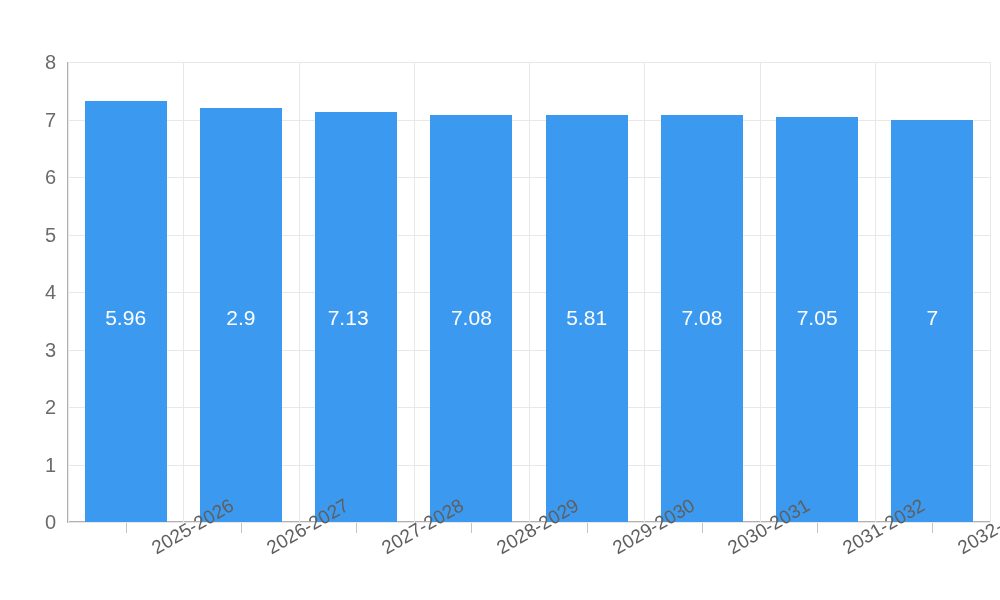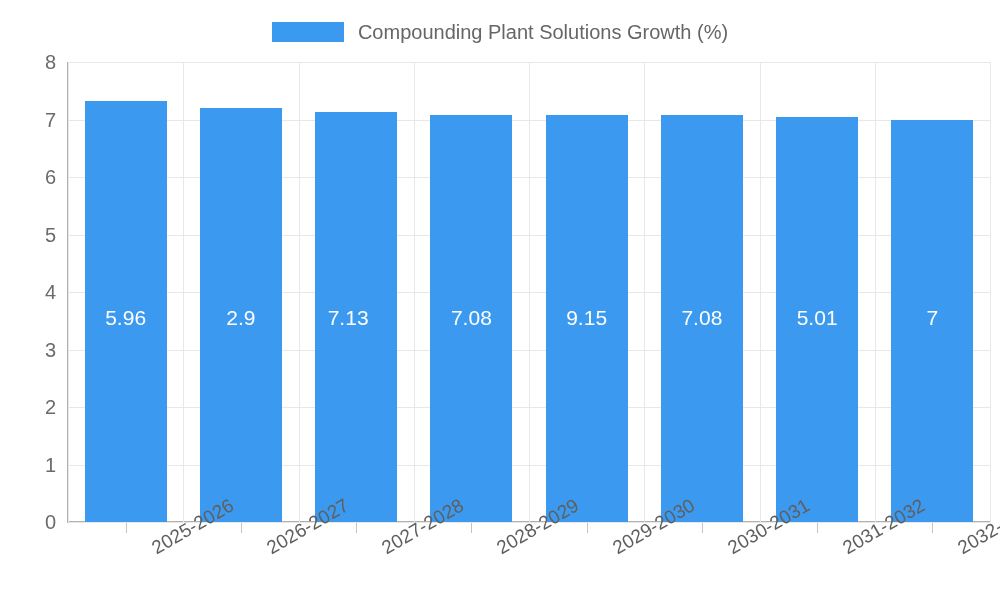--- a/index.html
+++ b/index.html
@@ -141,26 +141,20 @@
     transform-origin: right top;
     transform: rotate(-30deg);
     text-align: right;
   }
 </style>
 </head>
 <body>
 
 <div id="chart-root">
 
-  <div class="legend">
-    <div class="legend-item">
-      <span class="legend-swatch"></span>
-      <span class="legend-label">Compounding Plant Solutions Growth (%)</span>
-    </div>
-  </div>
 
   <div class="y-axis-labels" id="y-labels">
       <div class="y-tick-label" style="top: 522px;">0</div>
       <div class="y-tick-label" style="top: 464.5px;">1</div>
       <div class="y-tick-label" style="top: 407px;">2</div>
       <div class="y-tick-label" style="top: 349.5px;">3</div>
       <div class="y-tick-label" style="top: 292px;">4</div>
       <div class="y-tick-label" style="top: 234.5px;">5</div>
       <div class="y-tick-label" style="top: 177px;">6</div>
       <div class="y-tick-label" style="top: 119.5px;">7</div>
@@ -191,25 +185,25 @@
       <div class="gridline-v" style="left: 922px;"></div>
       <div class="bar" style="left: 16.625px; width: 82px; height: 421.475px; background: rgb(59, 154, 239);"></div>
       <div class="bar-value" style="left: 16.625px; width: 82px; top: 245px;">5.96</div>
       <div class="bar" style="left: 131.875px; width: 82px; height: 414px; background: rgb(59, 154, 239);"></div>
       <div class="bar-value" style="left: 131.875px; width: 82px; top: 245px;">2.9</div>
       <div class="bar" style="left: 247.125px; width: 82px; height: 409.975px; background: rgb(59, 154, 239);"></div>
       <div class="bar-value" style="left: 247.125px; width: 66px; top: 245px;">7.13</div>
       <div class="bar" style="left: 362.375px; width: 82px; height: 407.1px; background: rgb(59, 154, 239);"></div>
       <div class="bar-value" style="left: 362.375px; width: 82px; top: 245px;">7.08</div>
       <div class="bar" style="left: 477.625px; width: 82px; height: 406.525px; background: rgb(59, 154, 239);"></div>
-      <div class="bar-value" style="left: 477.625px; width: 82px; top: 245px;">9.15</div>
+      <div class="bar-value" style="left: 477.625px; width: 82px; top: 245px;">5.81</div>
       <div class="bar" style="left: 592.875px; width: 82px; height: 407.1px; background: rgb(59, 154, 239);"></div>
       <div class="bar-value" style="left: 592.875px; width: 82px; top: 245px;">7.08</div>
       <div class="bar" style="left: 708.125px; width: 82px; height: 405.375px; background: rgb(59, 154, 239);"></div>
-      <div class="bar-value" style="left: 708.125px; width: 82px; top: 245px;">5.01</div>
+      <div class="bar-value" style="left: 708.125px; width: 82px; top: 245px;">7.05</div>
       <div class="bar" style="left: 823.375px; width: 82px; height: 402.5px; background: rgb(59, 154, 239);"></div>
       <div class="bar-value" style="left: 823.375px; width: 82px; top: 245px;">7</div>
     </div>
 
   <div id="x-axis">
       <div class="x-tick" style="left: 126px;"></div>
       <div class="x-label" style="left: 147.625px; top: 540px; width: 0px;">2025-2026</div>
       <div class="x-tick" style="left: 241px;"></div>
       <div class="x-label" style="left: 262.875px; top: 540px; width: 0px;">2026-2027</div>
       <div class="x-tick" style="left: 356px;"></div>

